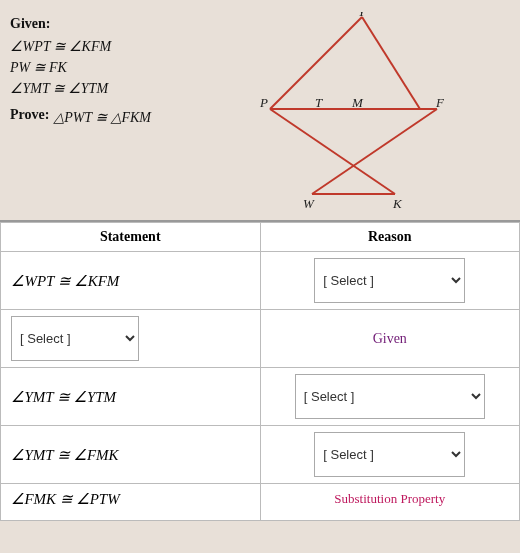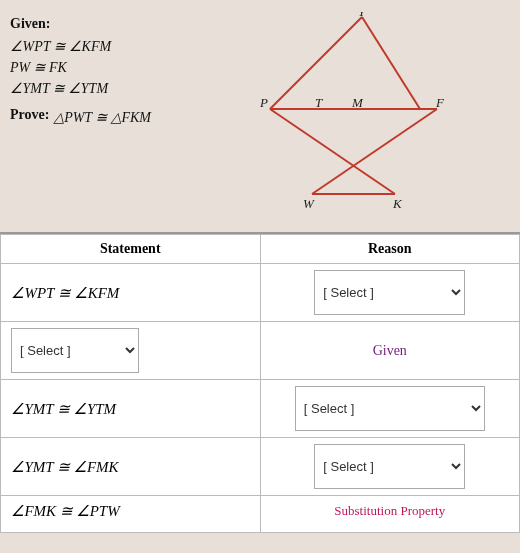--- a/index.html
+++ b/index.html
@@ -44,21 +44,21 @@
 
     svg.diagram {
       width: 100%;
       height: 200px;
     }
 
     .table-section {
       width: 100%;
       border-top: 2px solid #999;
       background: #fff;
-      margin-top: 12px;
+      margin-top: 0;
     }
 
     table {
       width: 100%;
       border-collapse: collapse;
       font-size: 14px;
     }
 
     thead tr th {
       background: #fff;

